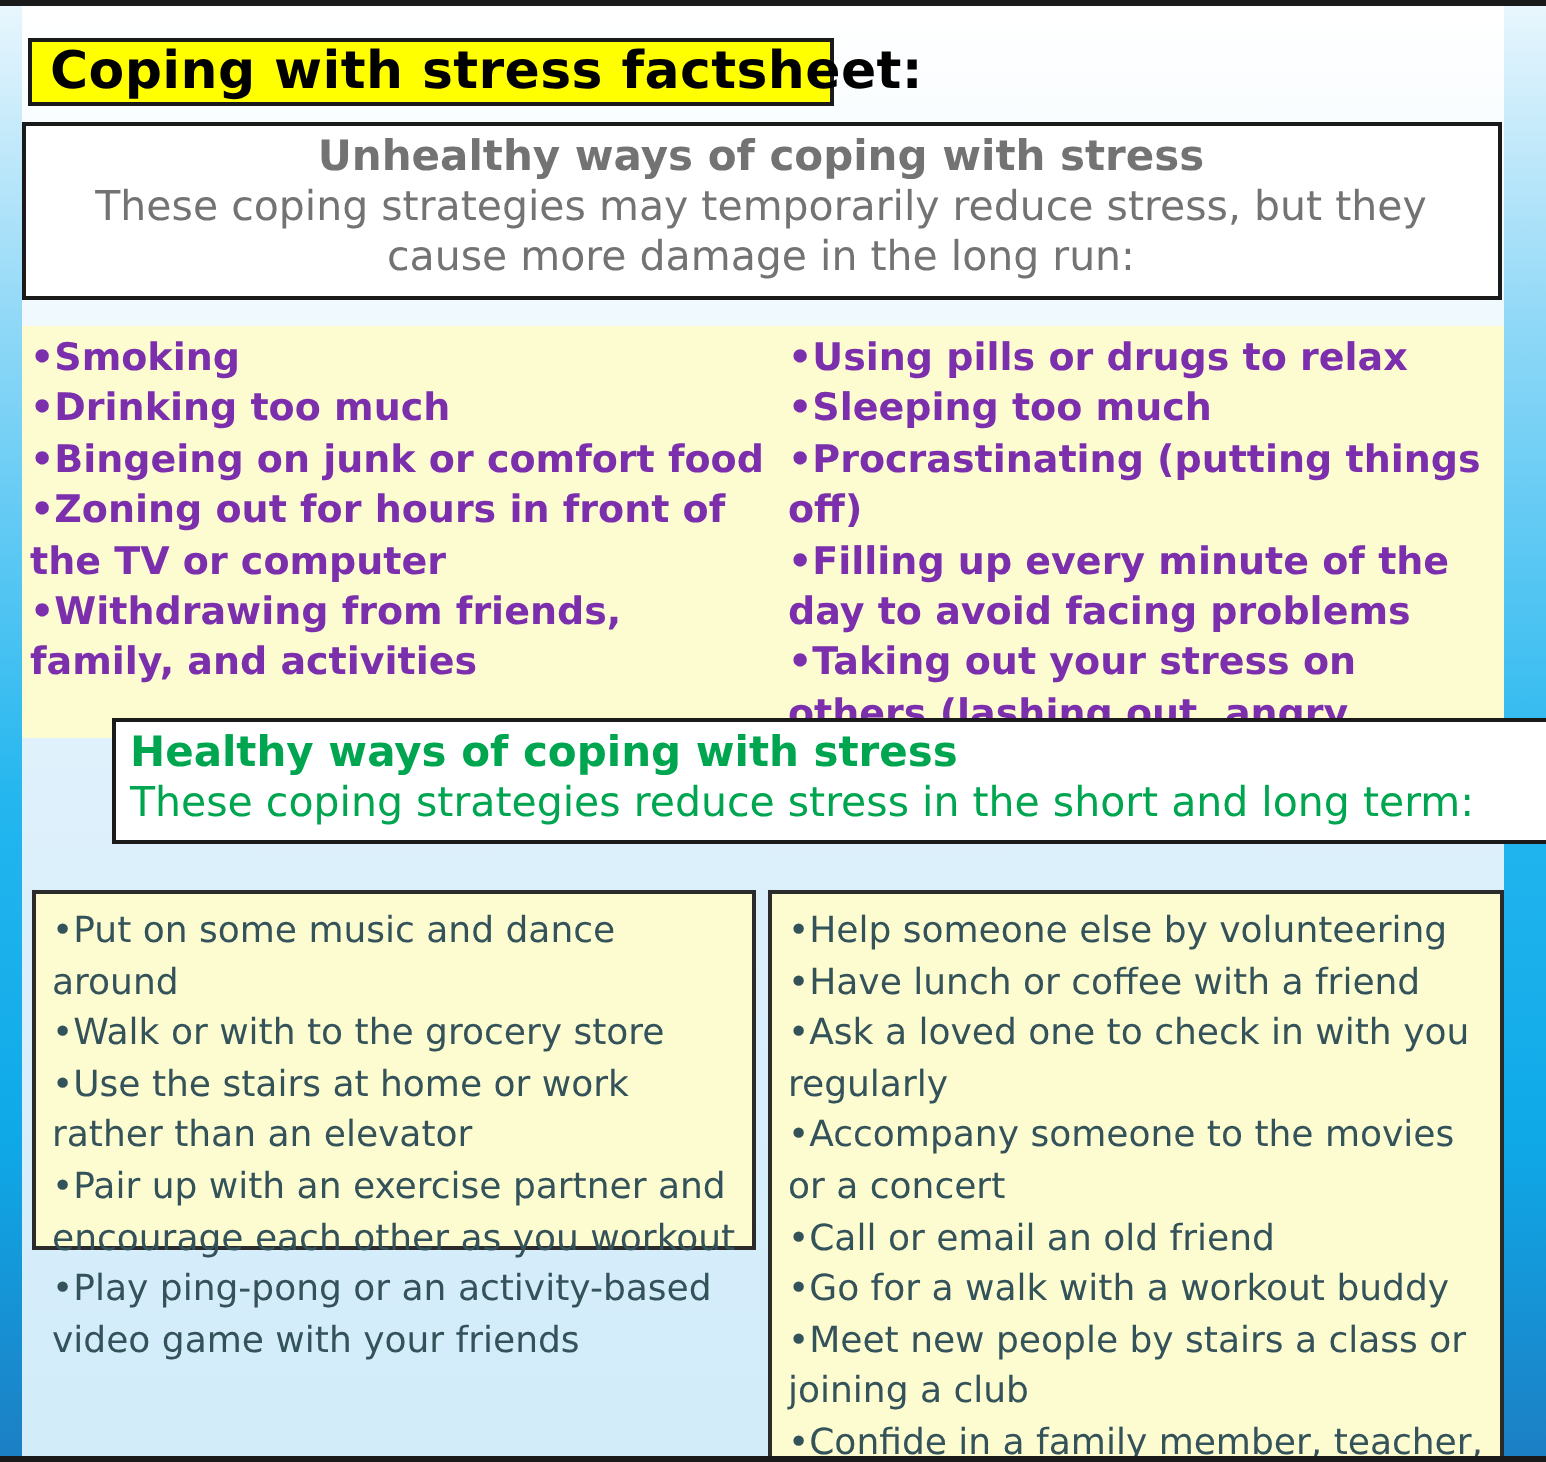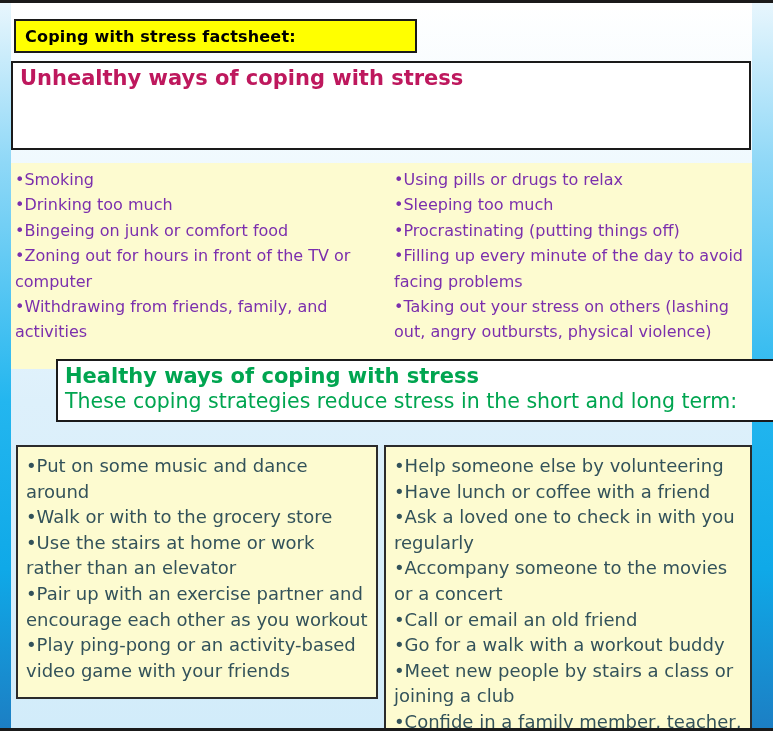--- a/index.html
+++ b/index.html
@@ -46,21 +46,21 @@
     background: #ffff00;
     border: 2px solid #1a1a1a;
     box-sizing: border-box;
     display: flex;
     align-items: center;
     padding-left: 9px;
   }
   #title-box .title-text {
     font-family: "DejaVu Sans", sans-serif;
     font-weight: bold;
-    font-size: 16px;
+    font-size: 26px;
     color: #000000;
     letter-spacing: 0.2px;
     white-space: nowrap;
   }
 
   
   .header-band {
     position: absolute;
     background: #ffffff;
     border: 2px solid #1a1a1a;
@@ -80,21 +80,21 @@
     line-height: 25px;
   }
 
   #unhealthy-header {
     left: 11px;
     top: 58px;
     width: 740px;
     height: 89px;
   }
   #unhealthy-header .band-title,
-  #unhealthy-header .band-sub { color: #be185d; }
+  #unhealthy-header .band-sub { color: #737373; text-align: center; }
 
   #healthy-header {
     left: 11px;
     top: 356px;
     width: 740px;
     height: 63px;
     margin-left: 45px;
   }
   #healthy-header .band-title,
   #healthy-header .band-sub { color: #00a550; }
@@ -122,41 +122,41 @@
     margin: 0;
     padding: 0;
     list-style: none;
   }
   .bullet-list li {
     margin: 0;
     padding: 0;
   }
   .purple-text .bullet-list li {
     font-family: "DejaVu Sans", sans-serif;
-    font-size: 16px;
+    font-size: 19px;
     line-height: 25.4px;
     color: #7b2fad;
-    font-weight: 400;
+    font-weight: 700;
   }
   .teal-text .bullet-list li {
     font-family: "DejaVu Sans", sans-serif;
     font-size: 18px;
     line-height: 25.6px;
     color: #33525a;
   }
 
   
   .healthy-card {
     position: absolute;
     background: #fdfbd0;
     border: 2px solid #2b2b2b;
     box-sizing: border-box;
     padding: 6px 6px 6px 8px;
   }
-  #healthy-left  { left: 16px;  top: 442px; width: 362px; height: 254px; }
+  #healthy-left  { left: 16px;  top: 442px; width: 362px; height: 180px; }
   #healthy-right { left: 384px; top: 442px; width: 368px; height: 359px; }
 
   .spellcheck {
     text-decoration-style: wavy;
     text-decoration-color: #e03030;
     text-decoration-thickness: 1px;
   }
 </style>
 </head>
 <body>
@@ -165,20 +165,21 @@
 
   <div class="edge-strip left"></div>
   <div class="edge-strip right"></div>
 
   <div id="title-box">
     <span class="title-text">Coping with stress factsheet:</span>
   </div>
 
   <div class="header-band" id="unhealthy-header">
     <div class="band-title">Unhealthy ways of coping with stress</div>
+    <div class="band-sub">These coping strategies may temporarily reduce stress, but they cause more damage in the long run:</div>
   </div>
 
   <div class="yellow-panel" id="unhealthy-body">
     <div class="col col-left purple-text">
       <ul class="bullet-list">
         <li>•Smoking</li>
         <li>•Drinking too much</li>
         <li>•Bingeing on junk or comfort food</li>
         <li>•Zoning out for hours in front of the TV or computer</li>
         <li>•Withdrawing from friends, family, and activities</li>

